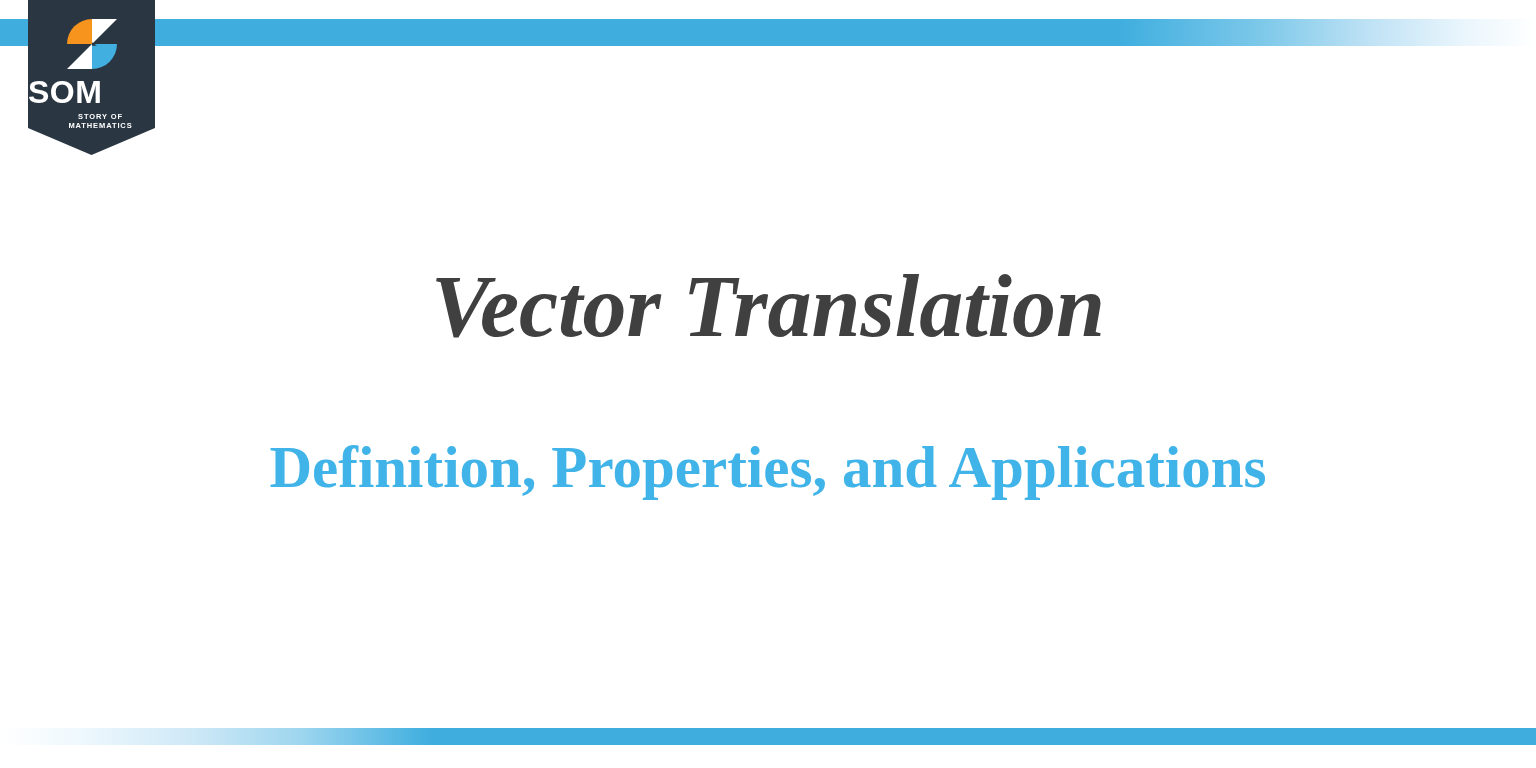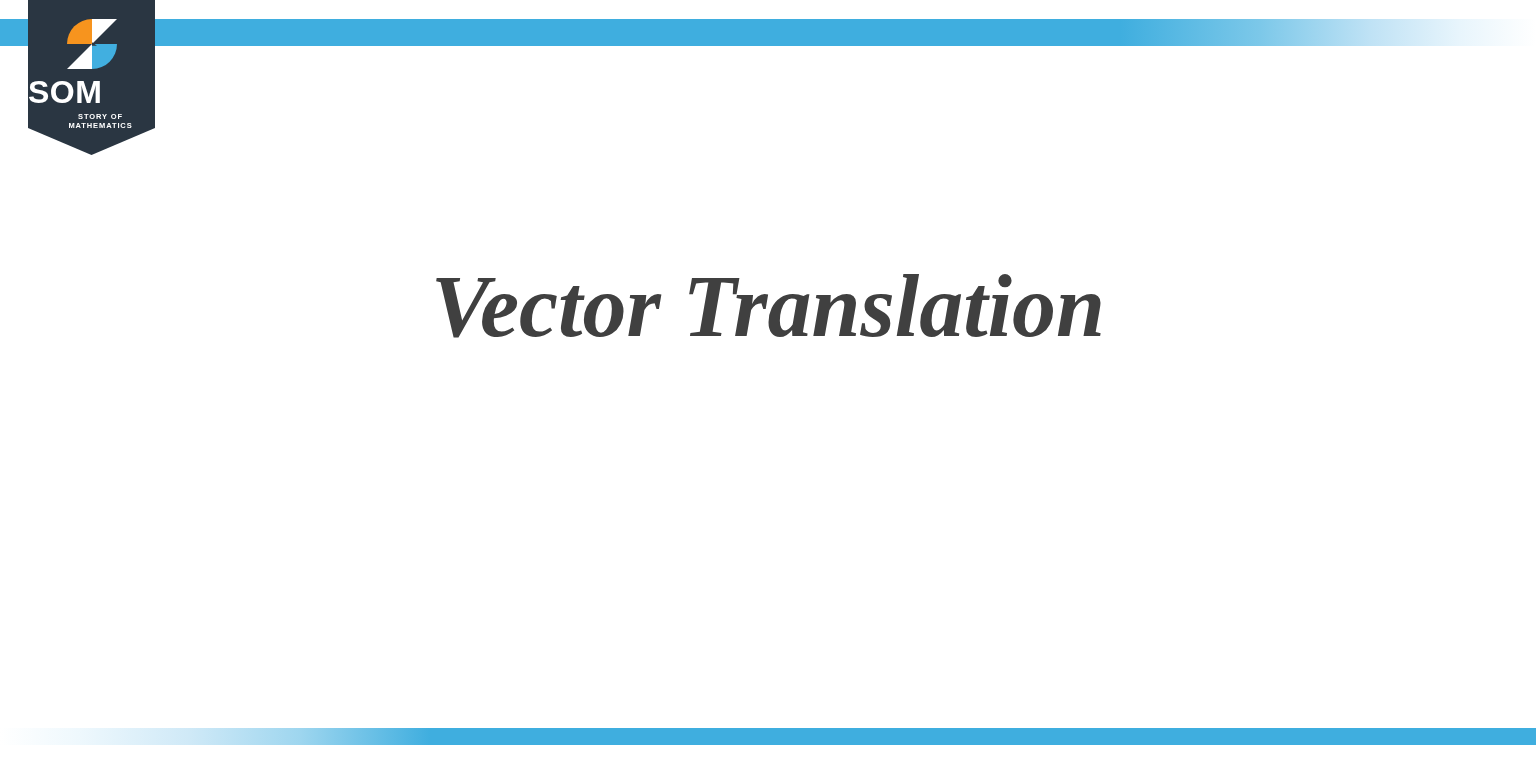--- a/index.html
+++ b/index.html
@@ -150,17 +150,18 @@
       <path d="M29 25.2 L29 28.8 L34 28.8 Z" fill="#2A3642"></path>
     </svg>
 
     <div class="badge-som">SOM</div>
 
     <div class="badge-tagline">STORY OF MATHEMATICS</div>
   </div>
 
   <div class="headline-block">
     <h1 class="slide-title">Vector Translation</h1>
+    <h2 class="slide-subtitle">Definition, Properties, and Applications</h2>
   </div>
 
   <div class="rule rule-bottom"></div>
 
 </div>
 
 </body></html>

